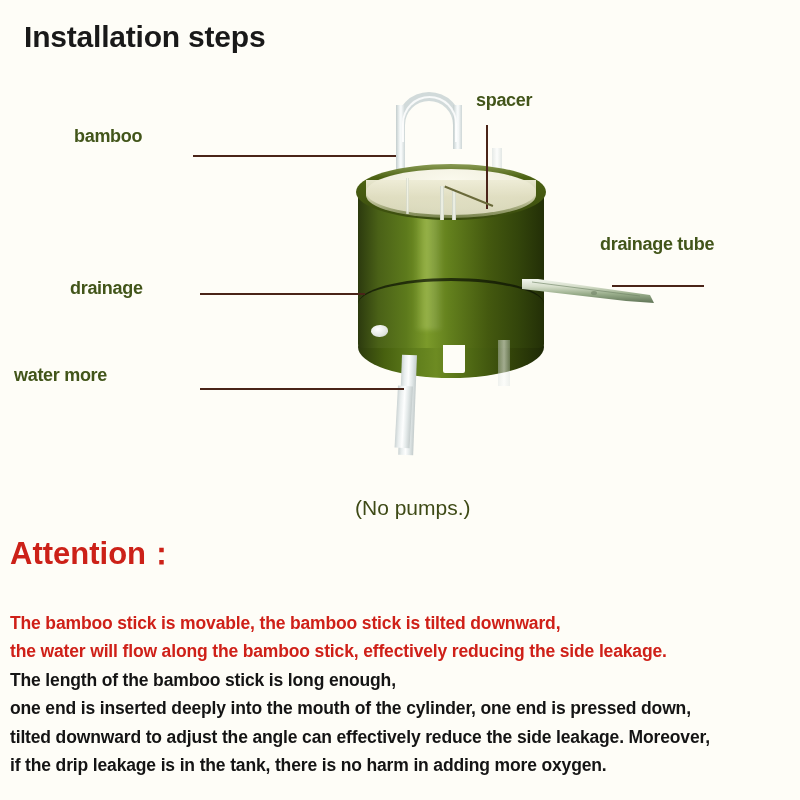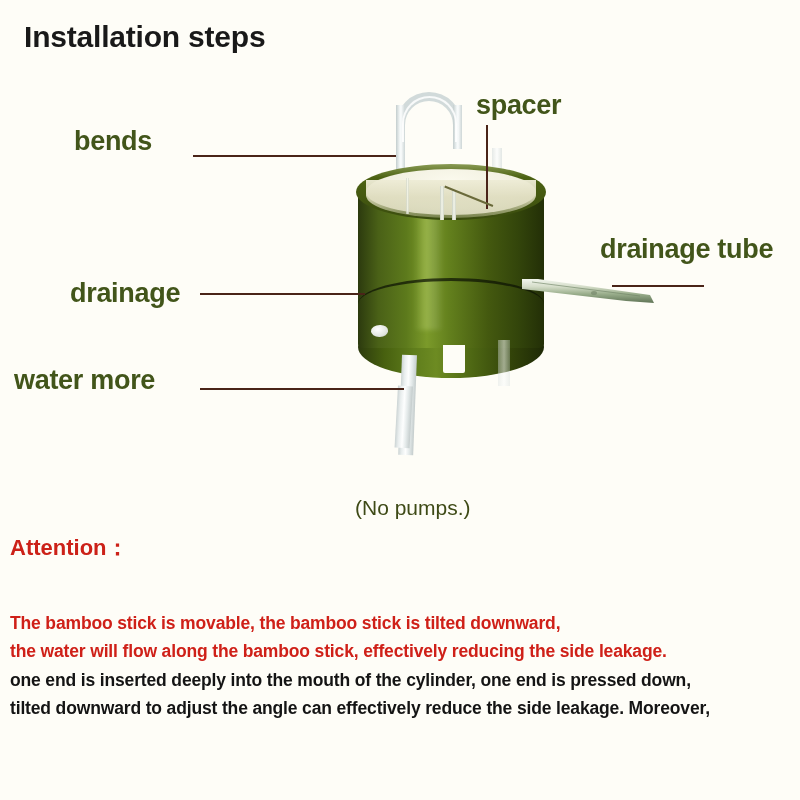--- a/index.html
+++ b/index.html
@@ -28,21 +28,21 @@
     font-size: 30px;
     font-weight: bold;
     color: #191919;
     letter-spacing: -0.2px;
     white-space: nowrap;
   }
 
   
   .label {
     position: absolute;
-    font-size: 27px;
+    font-size: 18px;
     font-weight: bold;
     color: #42551a;
     white-space: nowrap;
     letter-spacing: -0.3px;
   }
   .lbl-bends       { left: 74px;  top: 126px; }
   .lbl-spacer      { left: 476px; top: 90px;  }
   .lbl-drainage    { left: 578px; top: 234px; margin-left: 22px; }
   .lbl-strainer    { left: 70px;  top: 278px; }
   .lbl-waterpipes  { left: 14px;  top: 365px; }
@@ -83,21 +83,21 @@
     font-size: 21px;
     color: #3e4a16;
     white-space: nowrap;
   }
 
   
   .attention {
     position: absolute;
     left: 10px;
     top: 533px;
-    font-size: 22px;
+    font-size: 31px;
     font-weight: bold;
     color: #cc2118;
     white-space: nowrap;
   }
 
   
   .body-lines {
     position: absolute;
     left: 10px;
     top: 609px;
@@ -379,30 +379,32 @@
     <div class="pipe-behind2"></div>
 
     <div class="leader   ld-bends"></div>
     <div class="leader   ld-strainer"></div>
     <div class="leader   ld-water"></div>
     <div class="leader   ld-drainage"></div>
     <div class="leader-v ld-spacer-v"></div>
     <div class="ld-spacer-d"></div>
   </div>
 
-  <div class="label lbl-bends">bends</div>
+  <div class="label lbl-bends">bamboo</div>
   <div class="label lbl-spacer">spacer</div>
   <div class="label lbl-drainage">drainage tube</div>
   <div class="label lbl-strainer">drainage</div>
   <div class="label lbl-waterpipes">water more</div>
 
   <div class="nopumps">(No pumps.)</div>
 
   <div class="attention">Attention：</div>
 
   <div class="body-lines">
     <div class="bline red">The bamboo stick is movable, the bamboo stick is tilted downward,</div>
     <div class="bline red">the water will flow along the bamboo stick, effectively reducing the side leakage.</div>
+    <div class="bline black">The length of the bamboo stick is long enough,</div>
     <div class="bline black">one end is inserted deeply into the mouth of the cylinder, one end is pressed down,</div>
     <div class="bline black">tilted downward to adjust the angle can effectively reduce the side leakage. Moreover,</div>
+    <div class="bline black">if the drip leakage is in the tank, there is no harm in adding more oxygen.</div>
   </div>
 
 </div>
 
 </body></html>

